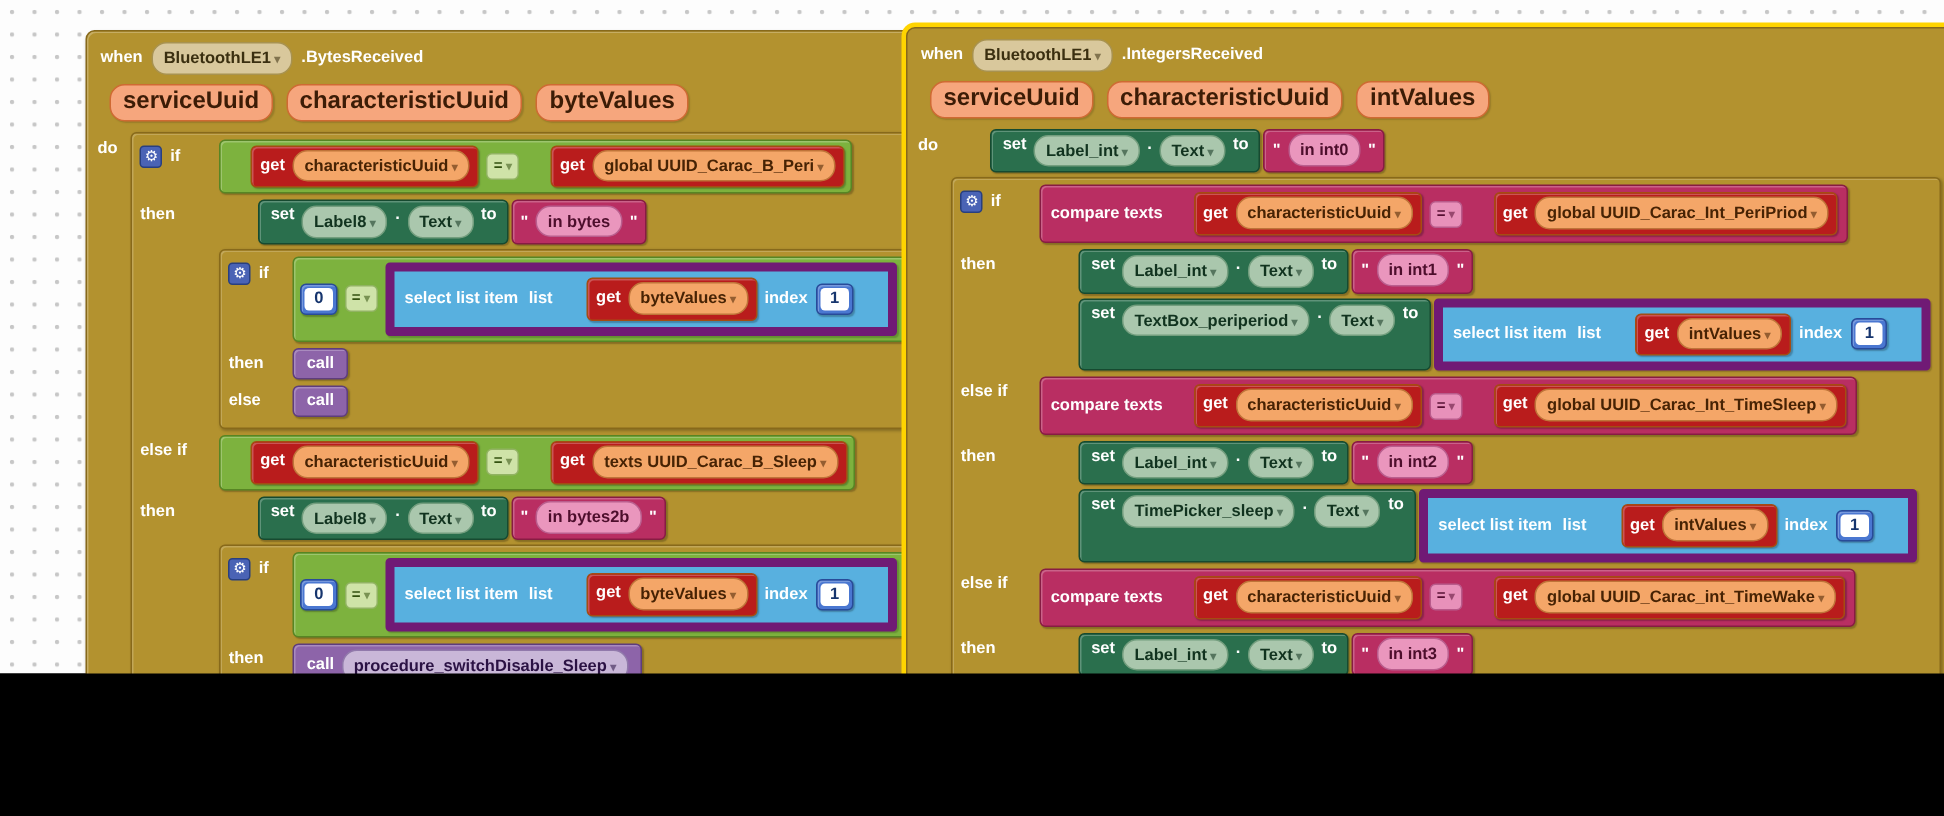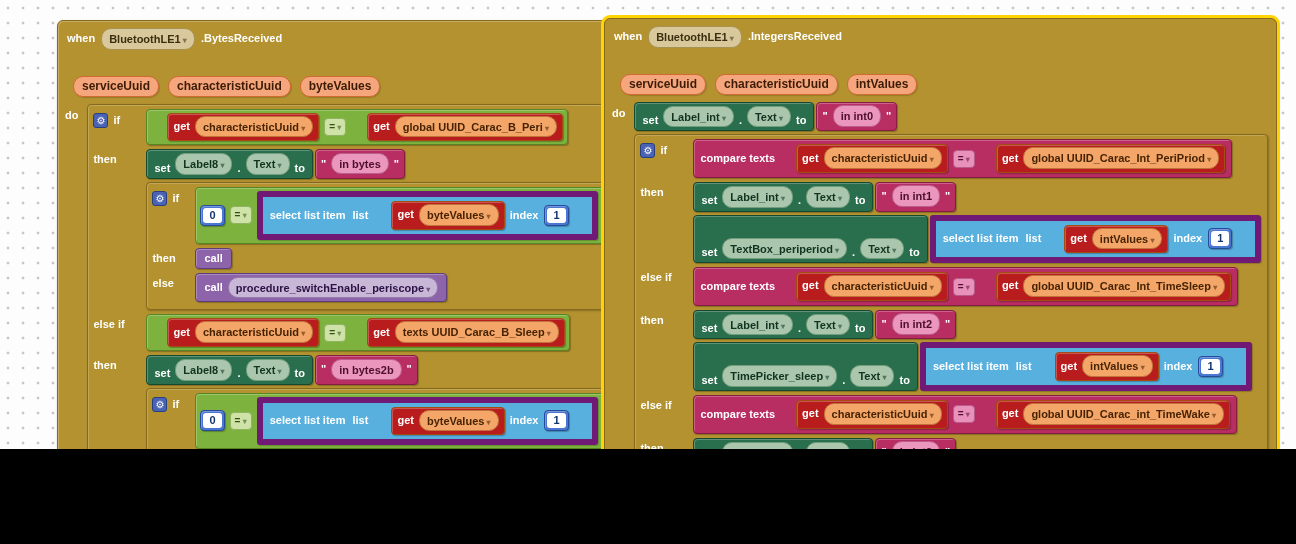--- a/index.html
+++ b/index.html
@@ -33,22 +33,22 @@
     position:absolute; display:block;
     background:#b3922f; border:1px solid #87691b; border-radius:6px;
     padding:5px 8px 10px 7px;
     box-shadow:1px 2px 3px rgba(0,0,0,.35), inset 1px 1px 0 rgba(255,255,255,.25);
   }
   .when.selected { box-shadow:0 0 0 3px #ffd400, 1px 2px 3px rgba(0,0,0,.35); }
   .hdr { display:flex; align-items:center; gap:6px; margin:2px 0 6px 2px; }
   .comp-pill { background:#d9c89c; border:1px solid #a8924f; color:#3b2f10; }
   .params { display:flex; gap:9px; margin:0 0 7px 8px; }
   .chip { background:#f6a67d; border:1px solid #cf6a33; color:#3c1c06; border-radius:10px;
-          padding:2px 8px 3px; font-size:12px; font-weight:bold; white-space:nowrap;
-          box-shadow:1px 1px 1px rgba(0,0,0,.15);margin-top:20px; }
+          padding:2px 8px 3px; font-size:16px; font-weight:bold; white-space:nowrap;
+          box-shadow:1px 1px 1px rgba(0,0,0,.15); }
   .body { display:flex; align-items:flex-start; gap:9px; }
   .do-label { padding-top:5px; }
   .stack { display:flex; flex-direction:column; align-items:flex-start; gap:3px; }
 
   .ifblk {
     background:#b3922f; border:1px solid #87691b; border-radius:4px;
     padding:4px 6px 7px 5px;
     display:flex; flex-direction:column; align-items:flex-start; gap:4px;
     box-shadow:1px 1px 2px rgba(0,0,0,.25), inset 1px 1px 0 rgba(255,255,255,.2);
   }
@@ -84,21 +84,21 @@
   .idxrow { justify-content:space-between; padding-right:16px; gap:6px; }
 
   .num { background:#4a77d1; border:1px solid #284b99; padding:2px; border-radius:4px; }
   .numpill { background:#fff; border-radius:3px; color:#16356e; font-size:11px; font-weight:bold;
              padding:1px 6px 2px; }
 
   .callb { background:#8d64a9; border:1px solid #5e3d7d; padding:3px 8px; }
   .cpill { background:#c9b7d8; border:1px solid #9179ab; color:#2b1244; border-radius:10px; }
 
   .stmt-row { display:flex; align-items:stretch; gap:2px; }
-  .stmt-row .setb { display:inline-flex; align-items:flex-end; }
+  .stmt-row .setb { display:inline-flex; align-items:flex-start;margin-left:26px; }
   .vcenter { display:inline-flex; align-items:center; }
   .notch { align-self:stretch; width:86px; background:#fdfdfd; border-radius:2px; }
 </style>
 </head>
 <body>
 
 <div class="workspace">
 
   <div class="when" style="left:57px; top:20px;">
     <div class="hdr">
@@ -192,21 +192,20 @@
                   <span class="blk callb">
                     <span class="kw">call</span>
                   </span>
                 </div>
                 <div class="arm">
                   <span class="armlabel narrow">
                       <span class="kw">else</span>
                     </span>
                   <span class="blk callb">
                     <span class="kw">call</span>
-                    <span class="pill cpill dd">procedure_switchEnable_periscope</span>
                   </span>
                 </div>
               </div>
             </div>
           </div>
 
           <div class="arm">
             <span class="armlabel">
                 <span class="kw">else if</span>
               </span>

